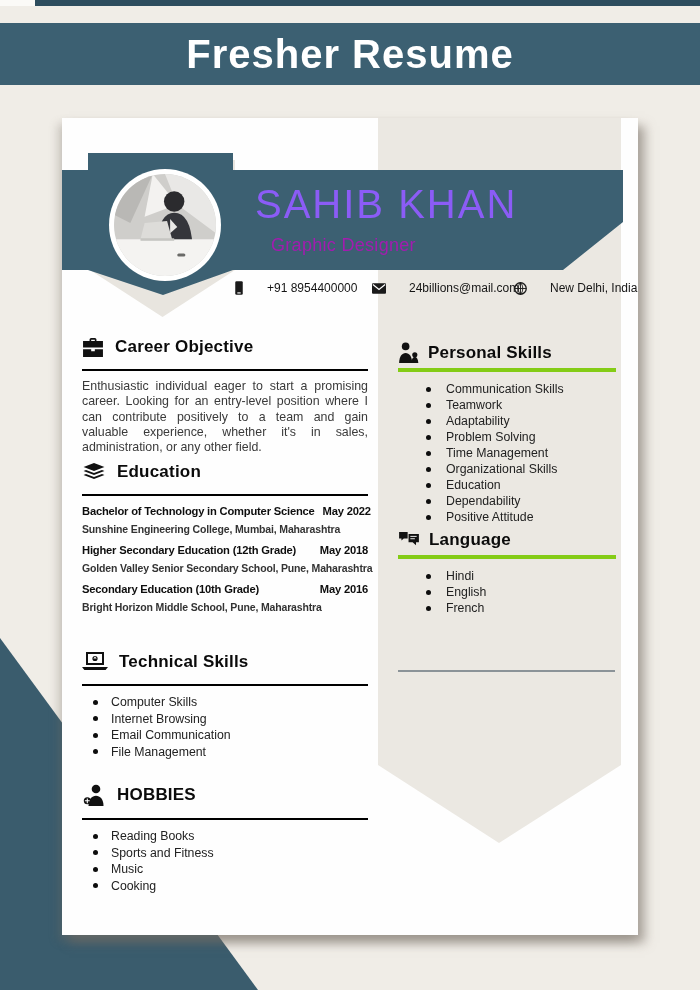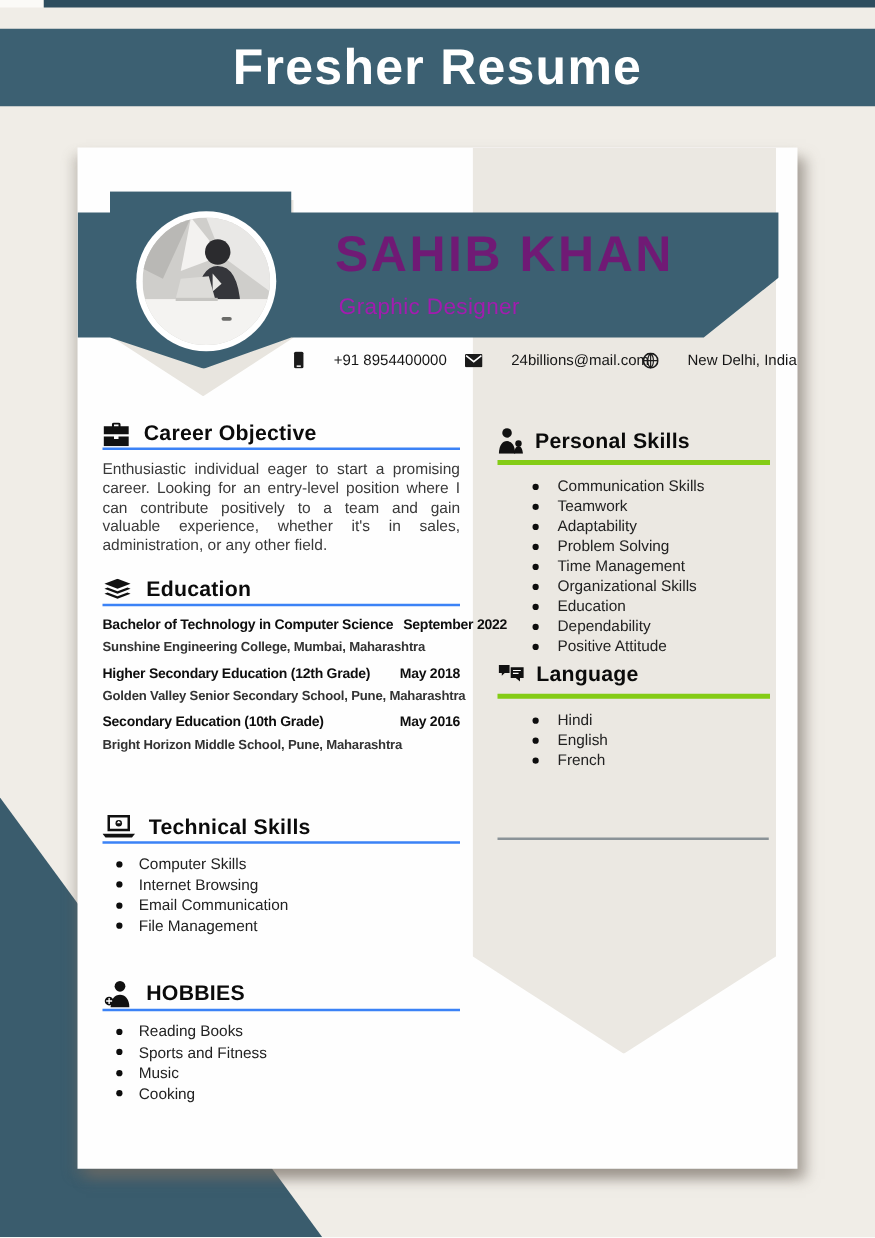--- a/index.html
+++ b/index.html
@@ -29,33 +29,33 @@
   .gray-ribbon{position:absolute;left:28px;top:42px;width:145px;height:157px;background:#e8e5df;
     clip-path:polygon(0 0,100% 0,100% 110px,50% 157px,0 110px);}
   
   .teal-band{position:absolute;left:0;top:35px;width:561px;height:142px;background:#3c6072;
     clip-path:polygon(26px 17px,26px 0,171px 0,171px 17px,561px 17px,561px 69px,501px 117px,171px 117px,101px 142px,26px 117px,0 117px,0 17px);}
   
   .photo-ring{position:absolute;left:47px;top:51px;width:112px;height:112px;border-radius:50%;
     background:#ffffff;display:flex;align-items:center;justify-content:center;}
   .photo{width:102px;height:102px;border-radius:50%;overflow:hidden;display:block;}
   
-  .name{position:absolute;left:206px;top:64px;color:#701a75;font-size:40px;font-weight:bold;letter-spacing:2px;white-space:nowrap;}
+  .name{position:absolute;left:193px;top:64px;color:#8b5cf6;font-size:40px;font-weight:normal;letter-spacing:2px;white-space:nowrap;}
   .job-title{position:absolute;left:209px;top:117px;color:#a21caf;font-size:18px;letter-spacing:.3px;}
   
   .contact{position:absolute;top:161px;height:18px;display:flex;align-items:center;gap:23px;
     font-size:12px;color:#151515;white-space:nowrap;}
   .contact svg{display:block;}
   .c-phone{left:172px;} .c-mail{left:310px;} .c-loc{left:452px;}
   
   .sec{position:absolute;left:20px;width:286px;}
   .sec-career{top:219px;} .sec-edu{top:344px;} .sec-tech{top:534px;} .sec-hobbies{top:666px;}
   .rsec{position:absolute;left:336px;width:218px;}
   .sec-personal{top:224px;} .sec-language{top:412px;}
-  .sec-head{display:flex;align-items:center;gap:11px;border-bottom:2px solid #3b82f6;padding-bottom:1px;}
+  .sec-head{display:flex;align-items:center;gap:11px;border-bottom:2px solid #000000;padding-bottom:12px;}
   .rsec .sec-head{gap:9px;border-bottom:4px solid #84cc16;padding-bottom:5px;}
   .sec-head h2{margin:0;font-size:17px;font-weight:bold;color:#0b0b0b;letter-spacing:.2px;white-space:nowrap;}
   .sec-head .icon{flex:none;display:flex;align-items:center;}
   .just{margin:8px 0 0;text-align:justify;font-size:12.4px;line-height:1.23;color:#3a3a3a;}
   
   .edu-line{display:flex;justify-content:space-between;align-items:baseline;margin-top:9px;
     font-weight:bold;color:#0e0e0e;font-size:11.2px;letter-spacing:-.2px;white-space:nowrap;}
   .edu-line .date{margin-left:8px;}
   .school{margin-top:6px;font-size:10.5px;letter-spacing:-.15px;color:#333;white-space:nowrap;font-weight:bold;}
   
@@ -154,21 +154,21 @@
                 <path d="M3.6 7.4L1 8.4l11 4.2 11-4.2-2.6-1L12 10.6 3.6 7.4z"></path>
                 <path d="M3.6 11.6L1 12.6l11 4.2 11-4.2-2.6-1L12 14.8l-8.4-3.2z"></path>
               </g>
             </svg>
         </span>
         <h2>Education</h2>
       </div>
       <div>
         <div class="edu-line">
             <span class="deg">Bachelor of Technology in Computer Science</span>
-            <span class="date">September 2022</span>
+            <span class="date">May 2022</span>
           </div>
         <div class="school">Sunshine Engineering College, Mumbai, Maharashtra</div>
       </div>
       <div>
         <div class="edu-line">
             <span class="deg">Higher Secondary Education (12th Grade)</span>
             <span class="date">May 2018</span>
           </div>
         <div class="school">Golden Valley Senior Secondary School, Pune, Maharashtra</div>
       </div>

